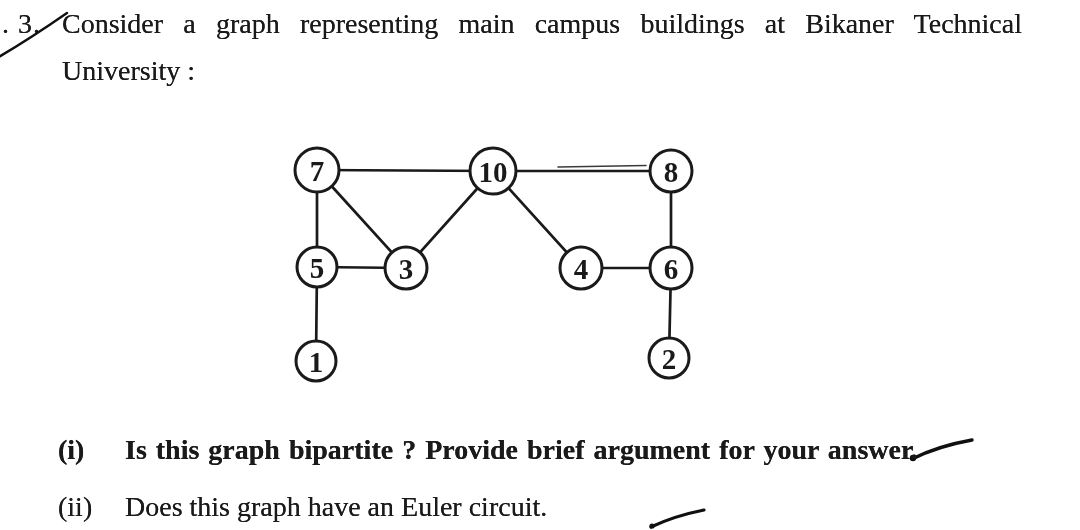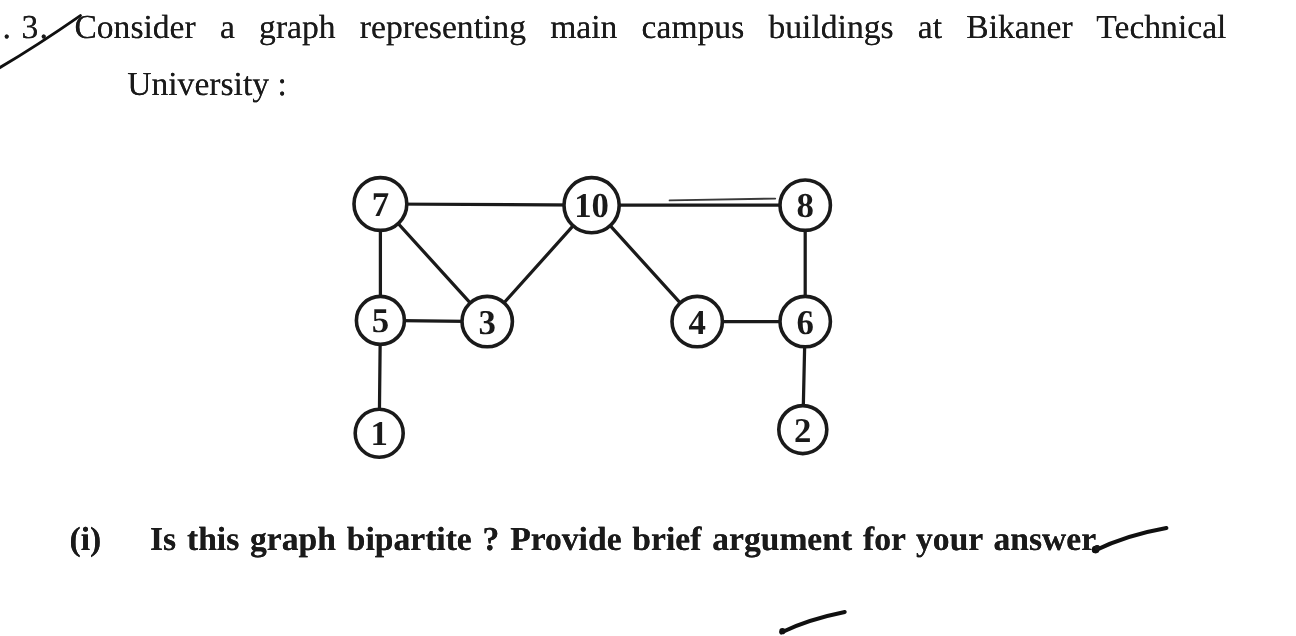--- a/index.html
+++ b/index.html
@@ -38,21 +38,20 @@
     font-family: Liberation Serif, serif;
   }
   .qtext .line1 {
     text-align: justify;
     text-align-last: justify;
     white-space: normal;
   }
   .qtext .line2 {
     text-align: left;
     text-align-last: left;
-    margin-left: 44px;
   }
   .figure-layer {
     position: absolute;
     left: 0;
     top: 0;
     width: 1080px;
     height: 530px;
     pointer-events: none;
   }
   .subq {
@@ -140,14 +139,17 @@
         <circle cx="913" cy="458" r="3.2" fill="#101010"></circle>
         <path d="M 651 527 Q 674 516 704 510" stroke="#101010" stroke-width="3.2" fill="none" stroke-linecap="round"></path>
         <circle cx="652" cy="526" r="2.6" fill="#101010"></circle>
       </g>
   </svg>
 
   <div class="scan-text subq subq-1">
     <span class="subq-label">(i)</span><span>Is this graph bipartite ? Provide brief argument for your answer.</span>
   </div>
 
+  <div class="scan-text subq subq-2">
+    <span class="subq-label">(ii)</span><span>Does this graph have an Euler circuit.</span>
+  </div>
 
 </div>
 
 </body></html>

